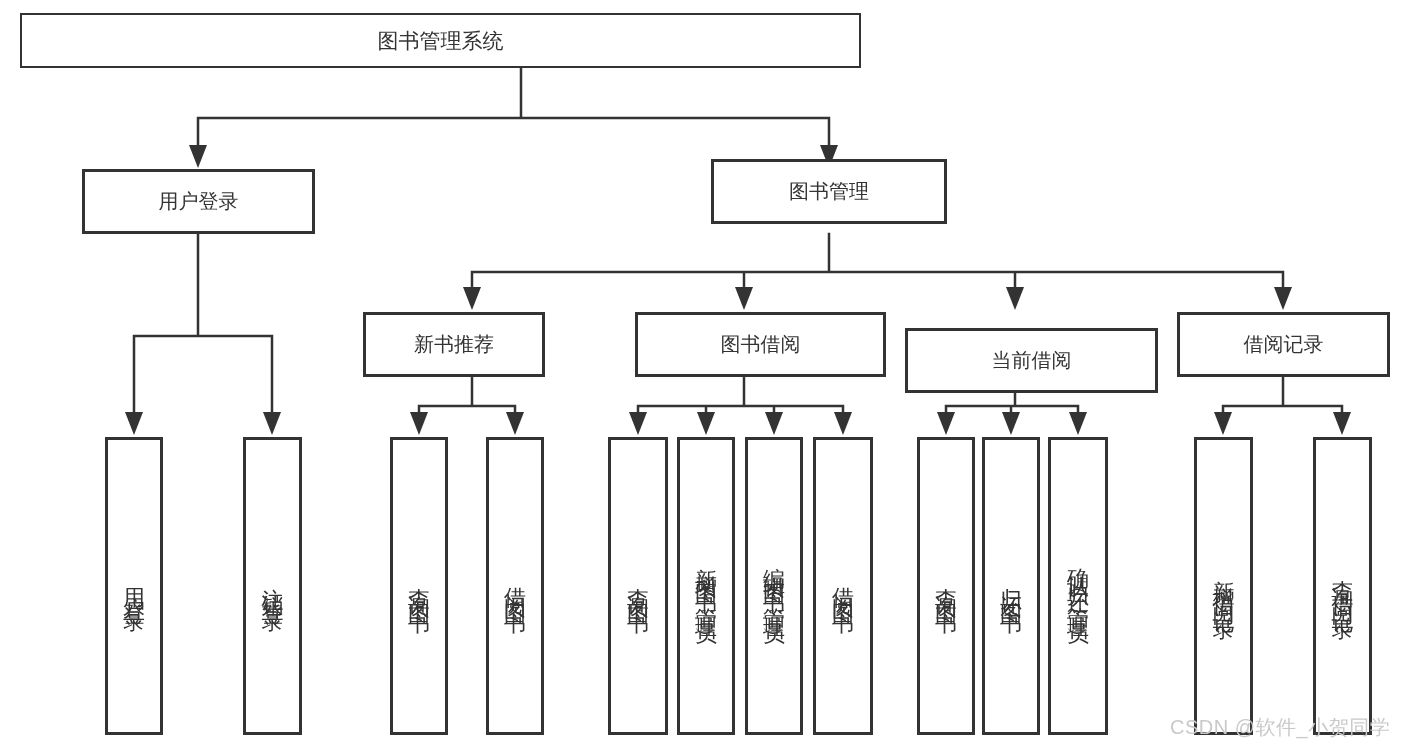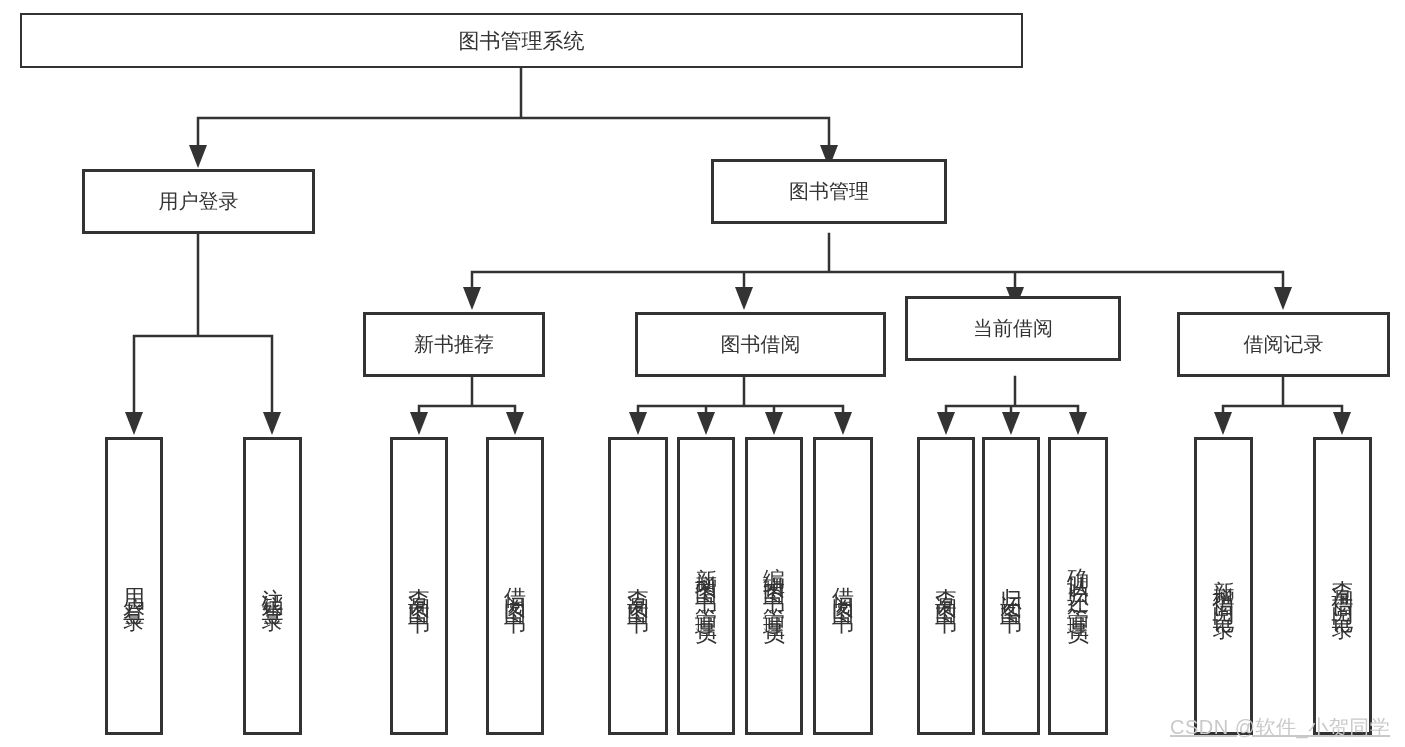--- a/index.html
+++ b/index.html
@@ -59,21 +59,20 @@
   }
   .watermark {
     position: absolute;
     left: 1170px;
     top: 714px;
     font-size: 20px;
     letter-spacing: 0.5px;
     color: #c9c9c9;
     white-space: nowrap;
     z-index: 3;
-    text-decoration: underline;
   }
 </style>
 </head>
 <body>
 
 <svg class="connector-svg" width="1405" height="747" viewBox="0 0 1405 747">
   <g>
 
     <path d="M521 68 V118 M198 118 H829 M198 118 V148 M829 118 V148"></path>
 
@@ -112,28 +111,28 @@
 
     <polygon points="937,412 955,412 946,435"></polygon>
     <polygon points="1002,412 1020,412 1011,435"></polygon>
     <polygon points="1069,412 1087,412 1078,435"></polygon>
 
     <polygon points="1214,412 1232,412 1223,435"></polygon>
     <polygon points="1333,412 1351,412 1342,435"></polygon>
   </g>
 </svg>
 
-<div class="box root-box" style="left:20px;top:13px;width:1003px;height:55px">图书管理系统</div>
+<div class="box root-box" style="left:20px;top:13px;width:841px;height:55px">图书管理系统</div>
 
 <div class="box h-box" style="left:82px;top:169px;width:233px;height:65px">用户登录</div>
 <div class="box h-box" style="left:711px;top:159px;width:236px;height:65px">图书管理</div>
 
 <div class="box h-box" style="left:363px;top:312px;width:182px;height:65px">新书推荐</div>
 <div class="box h-box" style="left:635px;top:312px;width:251px;height:65px">图书借阅</div>
-<div class="box h-box" style="left:905px;top:296px;width:216px;height:65px">当前借阅</div>
+<div class="box h-box" style="left:905px;top:328px;width:253px;height:65px">当前借阅</div>
 <div class="box h-box" style="left:1177px;top:312px;width:213px;height:65px">借阅记录</div>
 
 <div class="box v-box" style="left:105px;top:437px;width:58px;height:298px">用户登录</div>
 <div class="box v-box" style="left:243px;top:437px;width:59px;height:298px">注销登录</div>
 
 <div class="box v-box" style="left:390px;top:437px;width:58px;height:298px">查询图书</div>
 <div class="box v-box" style="left:486px;top:437px;width:58px;height:298px">借阅图书</div>
 
 <div class="box v-box" style="left:608px;top:437px;width:60px;height:298px">查询图书</div>
 <div class="box v-box" style="left:677px;top:437px;width:58px;height:298px">新增图书（管理员）</div>

